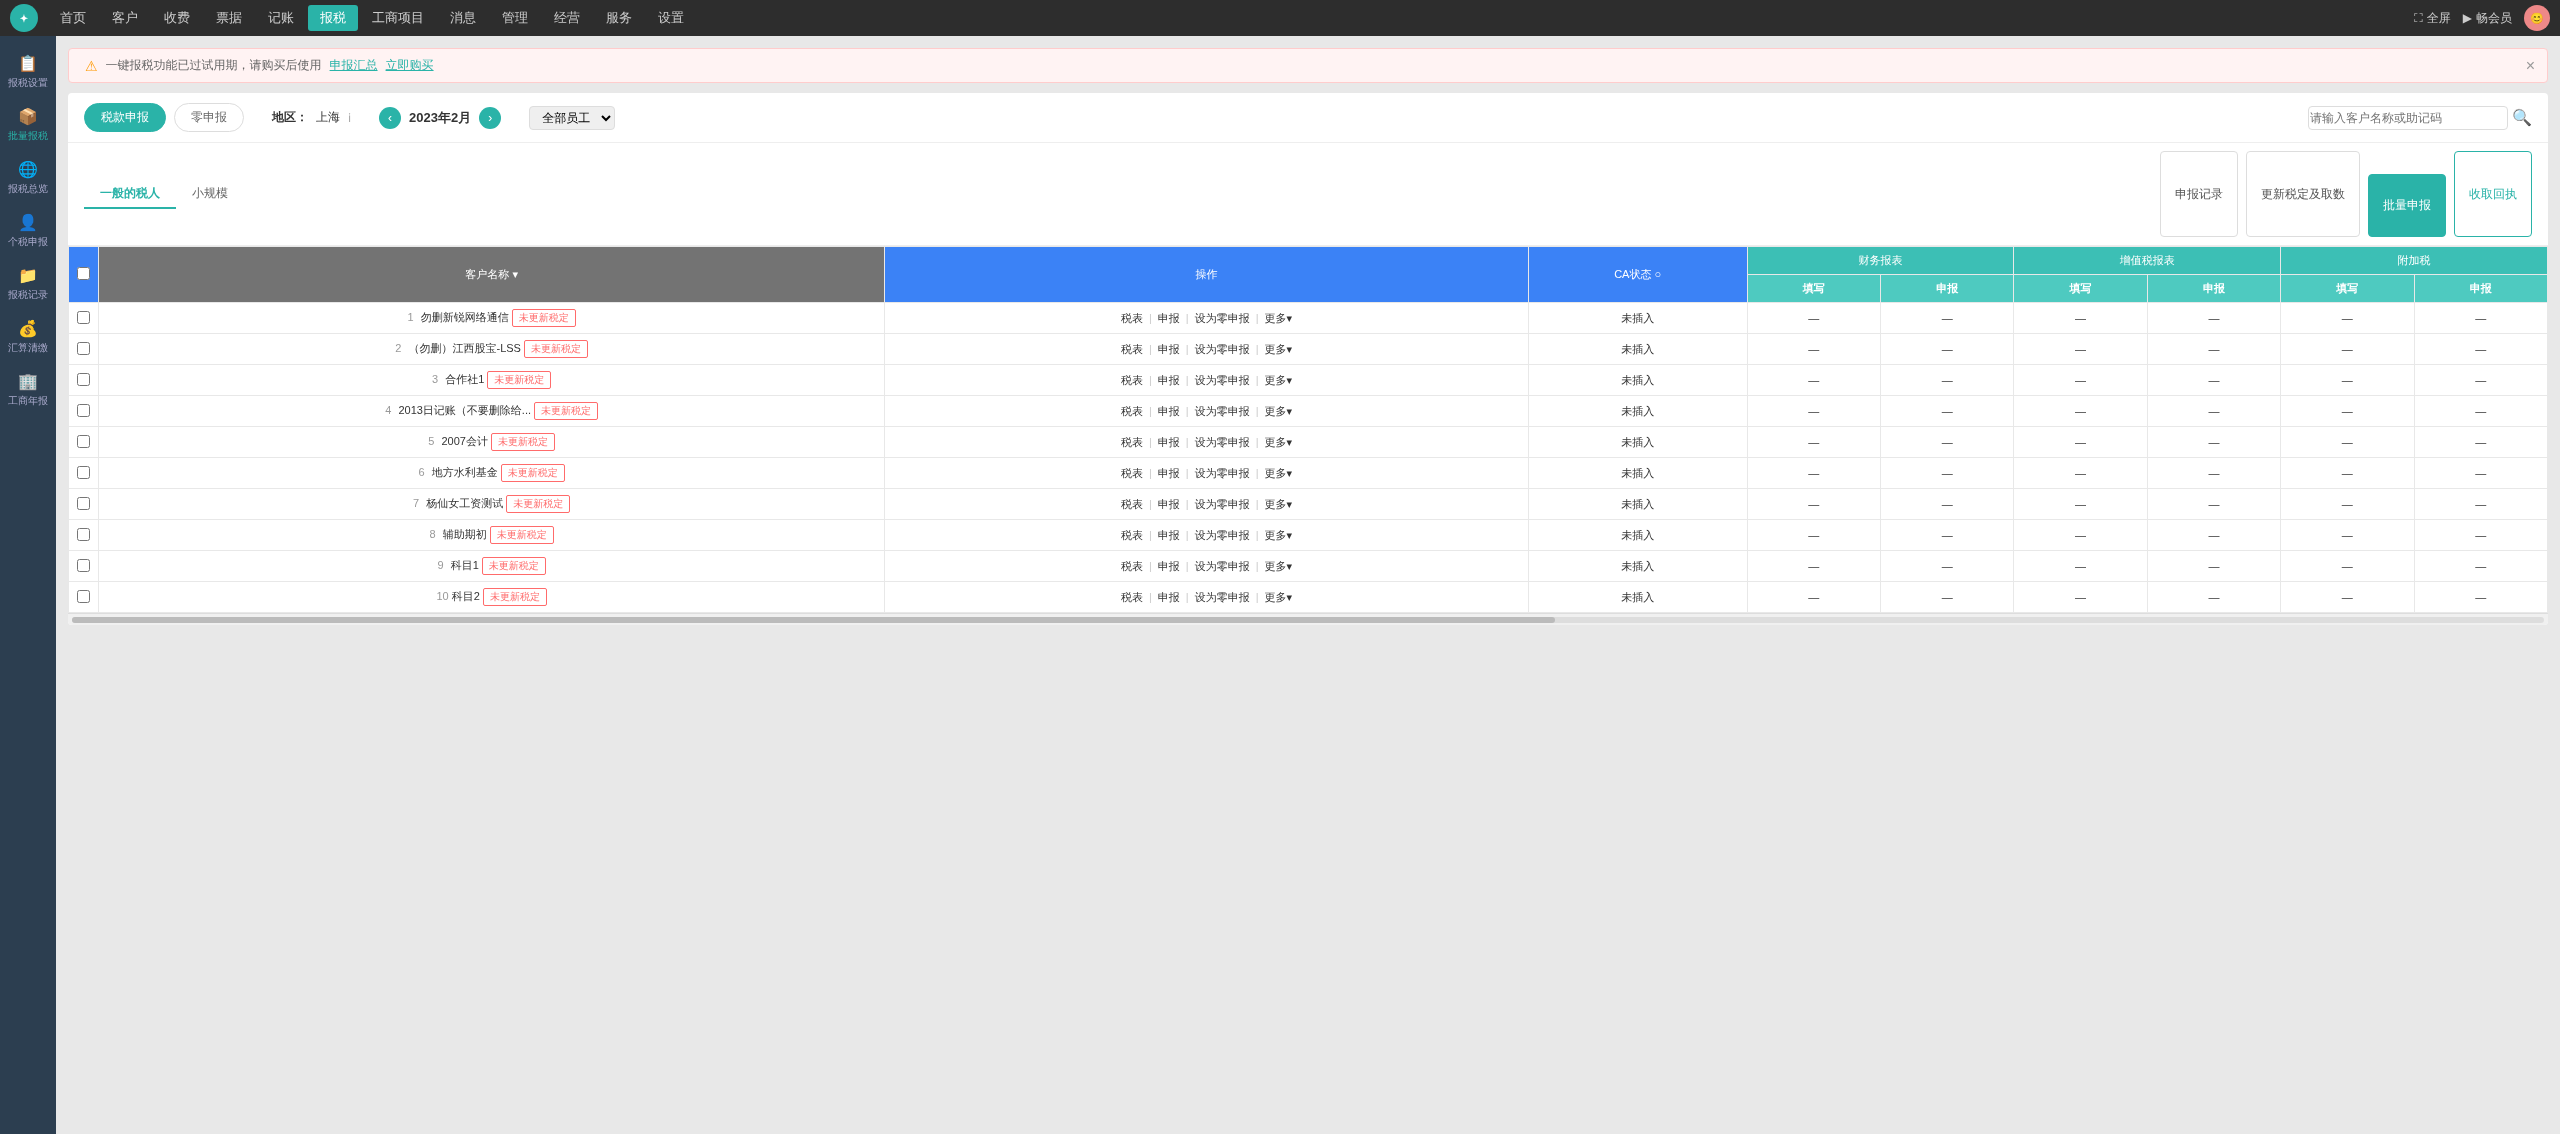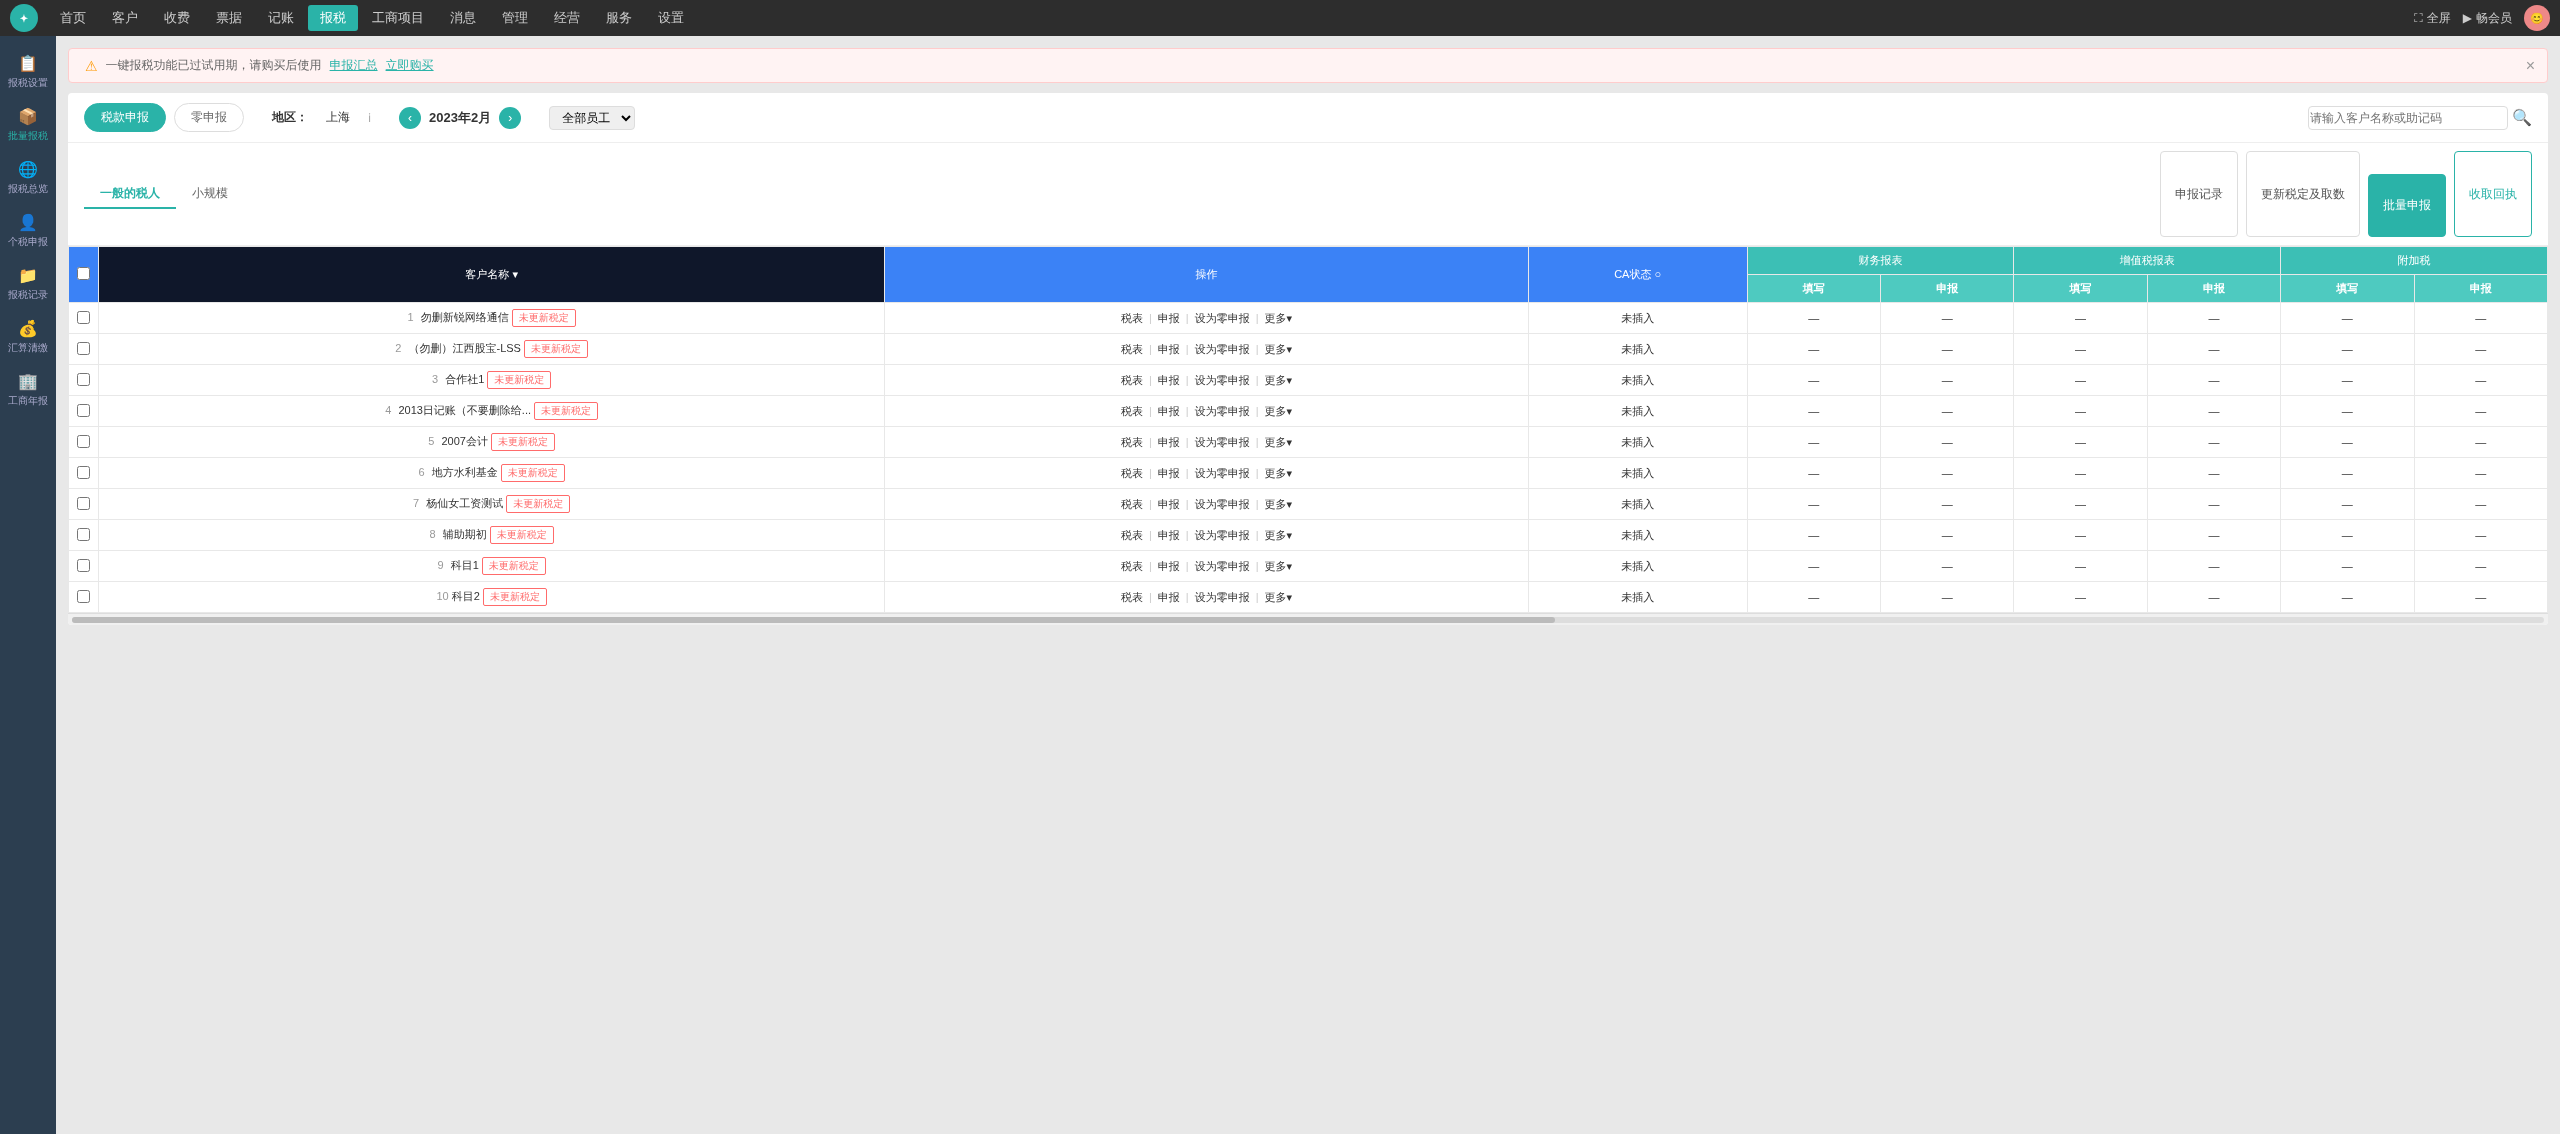--- a/index.html
+++ b/index.html
@@ -128,21 +128,21 @@
       cursor: pointer;
       font-size: 12px;
       color: #666;
     }
     .tab-btn.active {
       background: #2ab3a8;
       color: white;
       border-color: #2ab3a8;
     }
     .region-selector {
-      display: flex; align-items: center; gap: 18px;
+      display: flex; align-items: center; gap: 8px;
       margin-left: 20px; font-size: 12px; color: #333;
     }
     .region-label { font-weight: bold; }
     .info-icon { color: #aaa; cursor: pointer; }
     .period-selector {
       display: flex; align-items: center; gap: 8px;
       margin-left: 20px; font-size: 12px;
     }
     .period-arrow {
       width: 22px; height: 22px; border-radius: 50%; background: #2ab3a8;
@@ -375,21 +375,21 @@
           </div>
         </div>
 
         <div class="table-scroll">
           <table class="data-table">
             <thead>
               <tr>
                 <th class="checkbox-th" rowspan="2">
                   <input type="checkbox" style="">
                 </th>
-                <th rowspan="2" class="col-name" style="background:#0f172a;color:white;">
+                <th rowspan="2" class="col-name" style="background:#737373;color:white;">
                   客户名称 <span>▾</span>
                 </th>
                 <th rowspan="2" class="col-action">操作</th>
                 <th rowspan="2">CA状态 <span>○</span></th>
                 <th colspan="2" class="group-header">财务报表</th>
                 <th colspan="2" class="group-header">增值税报表</th>
                 <th colspan="2" class="group-header">附加税</th>
               </tr>
               <tr class="sub-header">
                 <th>填写</th>

